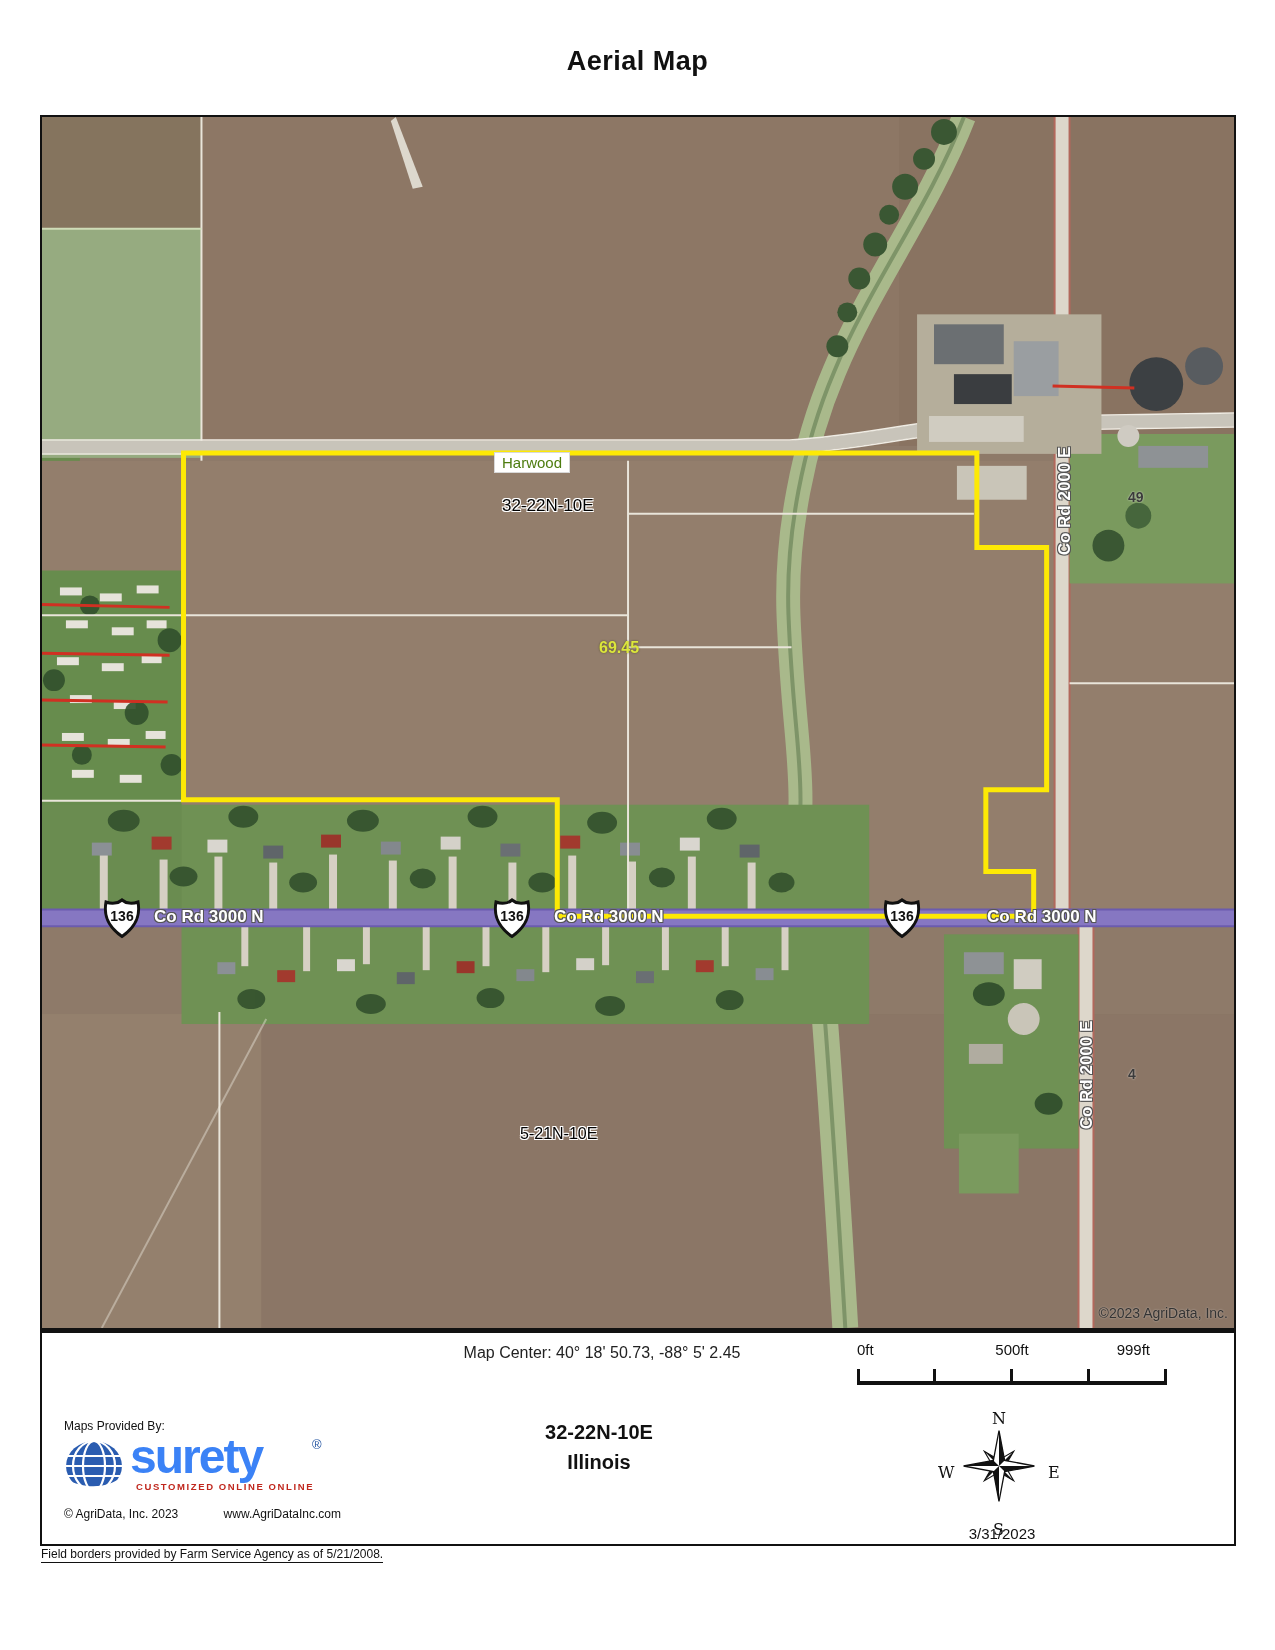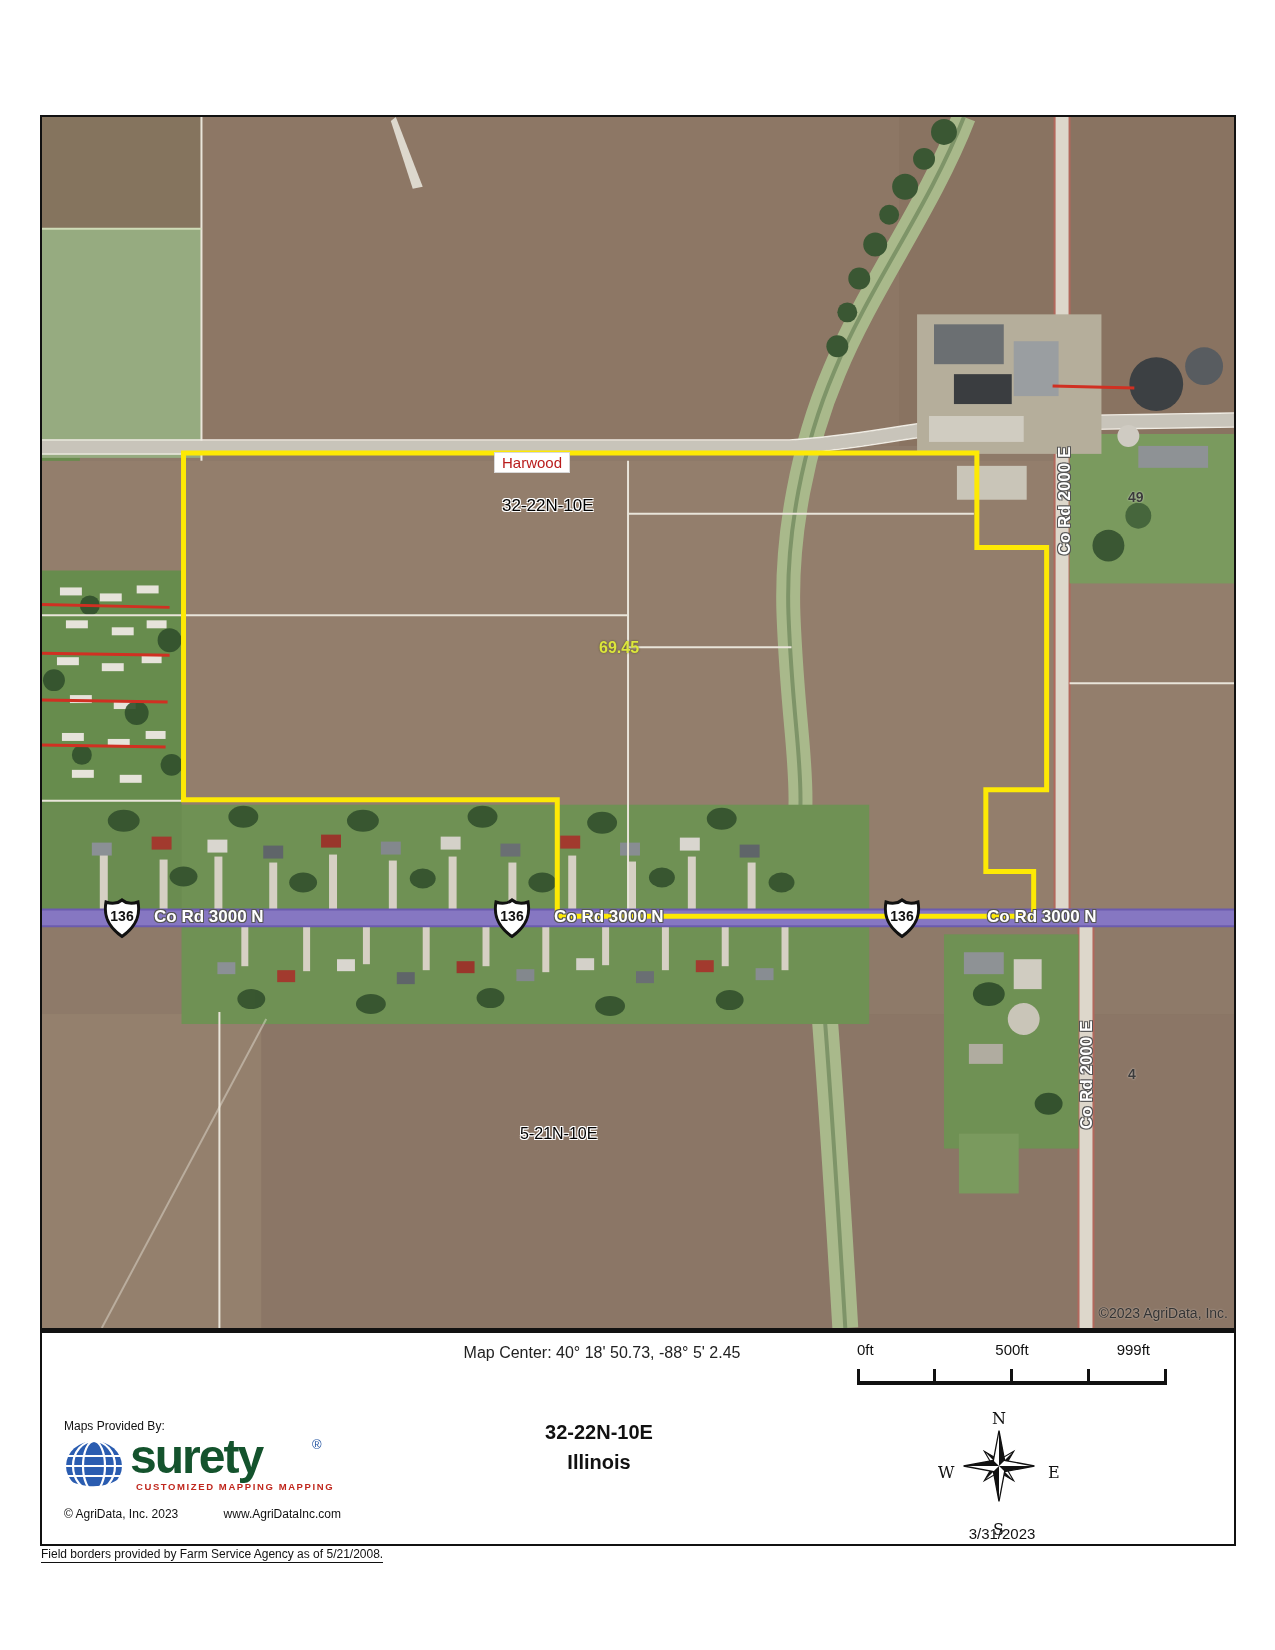--- a/index.html
+++ b/index.html
@@ -7,21 +7,21 @@
   .page { position:relative; width:1275px; height:1650px; background:#fff; overflow:hidden; }
   .title { position:absolute; top:46px; left:0; width:100%; text-align:center;
            font-size:27px; font-weight:bold; color:#111; letter-spacing:.5px; }
 
   
   .map-box { position:absolute; left:40px; top:115px; width:1196px; height:1215px;
              border:2px solid #111; overflow:hidden; background:#8e7a69; }
   .map-box svg.scene { position:absolute; left:0; top:0; width:100%; height:100%; display:block; }
 
   .maplabel { position:absolute; white-space:nowrap; }
-  .lbl-box { background:#fff; color:#b91c1c; font-size:15px; padding:1px 7px; border:1px solid #d8d8d8; }
+  .lbl-box { background:#fff; color:#4d7c0f; font-size:15px; padding:1px 7px; border:1px solid #d8d8d8; }
   .lbl-outline-w { color:#000; font-size:17px;
       text-shadow:-1px -1px 0 #fff,1px -1px 0 #fff,-1px 1px 0 #fff,1px 1px 0 #fff,0 1px 0 #fff,0 -1px 0 #fff; }
   .lbl-acre { color:#dce63c; font-size:16px; font-weight:bold;
       text-shadow:0 0 2px rgba(60,60,20,.8); }
   .lbl-road { color:#fff; font-size:17px; font-weight:bold;
       text-shadow:-1px -1px 0 #555,1px -1px 0 #555,-1px 1px 0 #555,1px 1px 0 #555; }
   .lbl-road-v { transform:rotate(-90deg); transform-origin:center center; width:160px; text-align:center; }
   .lbl-sec { color:#3b3b3b; font-size:14px; font-weight:bold;
       text-shadow:0 0 2px rgba(255,255,255,.7); }
   .lbl-copy { color:#333; font-size:14px; text-shadow:0 0 2px rgba(255,255,255,.5); }
@@ -55,35 +55,36 @@
   .compass .cw { left:-16px; top:68px; }
   .compass .ce { left:94px; top:68px; }
   .compass-date { position:absolute; left:880px; top:192px; width:160px; text-align:center;
                   font-size:15px; color:#111; }
 
   .provider { position:absolute; left:22px; top:86px; }
   .provider .mpb { font-size:12px; color:#111; margin-bottom:4px; }
   .logo-row { position:relative; height:62px; width:330px; }
   .logo-row svg { position:absolute; left:0; top:2px; }
   .logo-row .surety { position:absolute; left:66px; top:-8px; font-size:48px; font-weight:bold;
-                      color:#14532d; letter-spacing:-2px; }
+                      color:#3b82f6; letter-spacing:-2px; }
   .logo-row .reg { position:absolute; left:248px; top:0px; font-size:13px; color:#1d4f9e; }
   .logo-row .tagline { position:absolute; left:72px; top:44px; font-size:9.5px; font-weight:bold;
                        color:#c0271d; letter-spacing:1.6px; }
   .provider .copy { font-size:12px; color:#111; margin-top:8px; }
   .provider .copy span.url { margin-left:42px; }
 
   .field-note { position:absolute; left:41px; top:1547px; font-size:12px; color:#111;
                 border-bottom:1px solid #111; padding-bottom:1px;text-align:right; }
 </style>
 </head>
 <body>
 
 <div class="page">
 
+  <div class="title">Aerial Map</div>
 
   <div class="map-box">
     <svg class="scene" viewBox="0 0 1196 1215" preserveAspectRatio="none">
 
       <rect x="0" y="0" width="1196" height="1215" fill="#8e7a69"></rect>
       <rect x="0" y="0" width="1196" height="330" fill="#897361"></rect>
       <rect x="160" y="0" width="700" height="330" fill="#8d7765"></rect>
       <rect x="0" y="345" width="1196" height="450" fill="#937e6c"></rect>
       <rect x="0" y="900" width="1196" height="315" fill="#8b7666"></rect>
       <rect x="0" y="900" width="220" height="315" fill="#94806d"></rect>
@@ -362,21 +363,21 @@
             <ellipse cx="30" cy="27" rx="11" ry="25"></ellipse>
             <ellipse cx="30" cy="27" rx="21" ry="25"></ellipse>
             <line x1="3" y1="17" x2="57" y2="17"></line>
             <line x1="2" y1="27" x2="58" y2="27"></line>
             <line x1="3" y1="37" x2="57" y2="37"></line>
           </g>
           <path d="M2,40 C20,50 42,50 58,38 L58,44 C42,54 18,54 2,46 Z" fill="#fff"></path>
         </svg>
         <span class="surety">surety</span>
         <span class="reg">®</span>
-        <span class="tagline">CUSTOMIZED MAPPING MAPPING</span>
+        <span class="tagline">CUSTOMIZED ONLINE ONLINE</span>
       </div>
       <div class="copy">
         <span>© AgriData, Inc. 2023</span>
         <span class="url">www.AgriDataInc.com</span>
       </div>
     </div>
   </div>
 
   <div class="field-note">Field borders provided by Farm Service Agency as of 5/21/2008.</div>
 </div>

